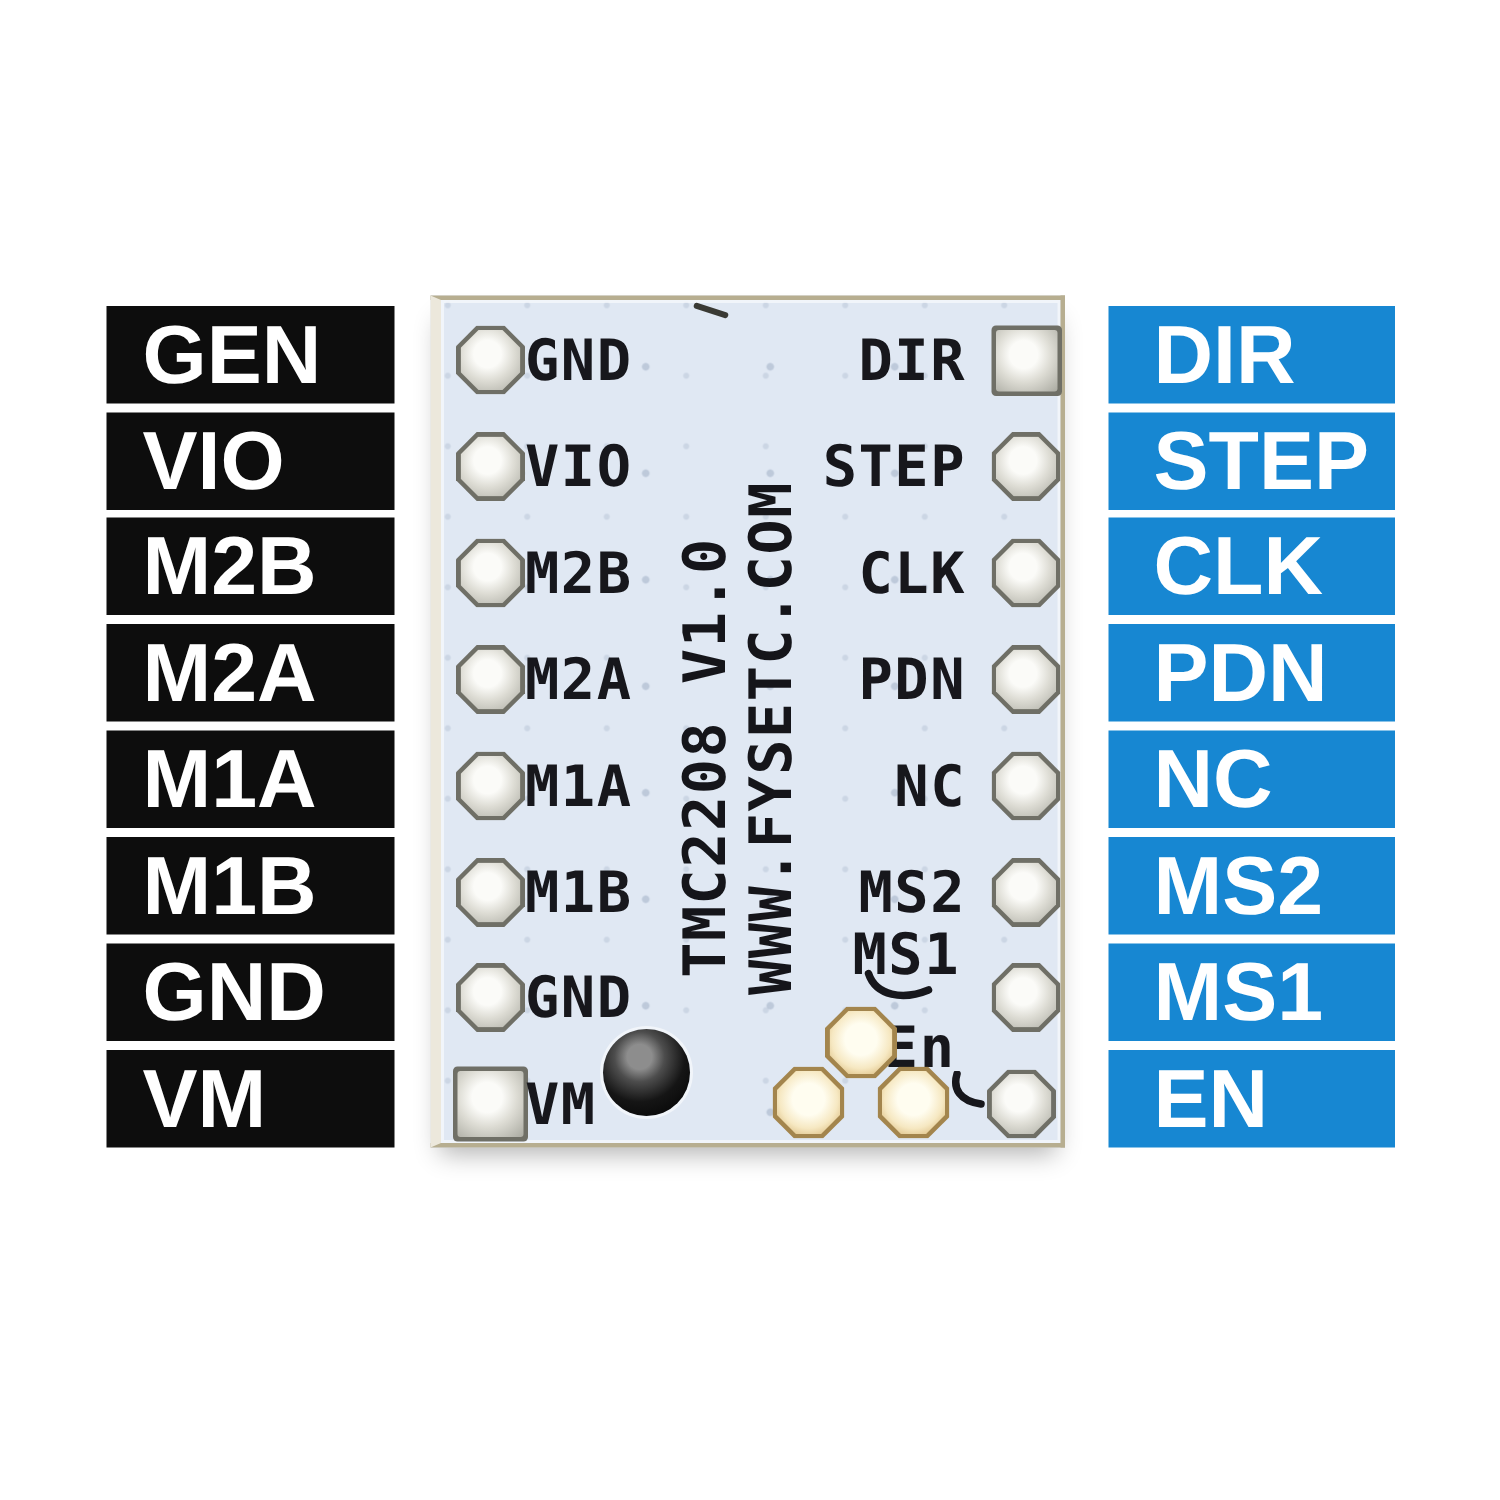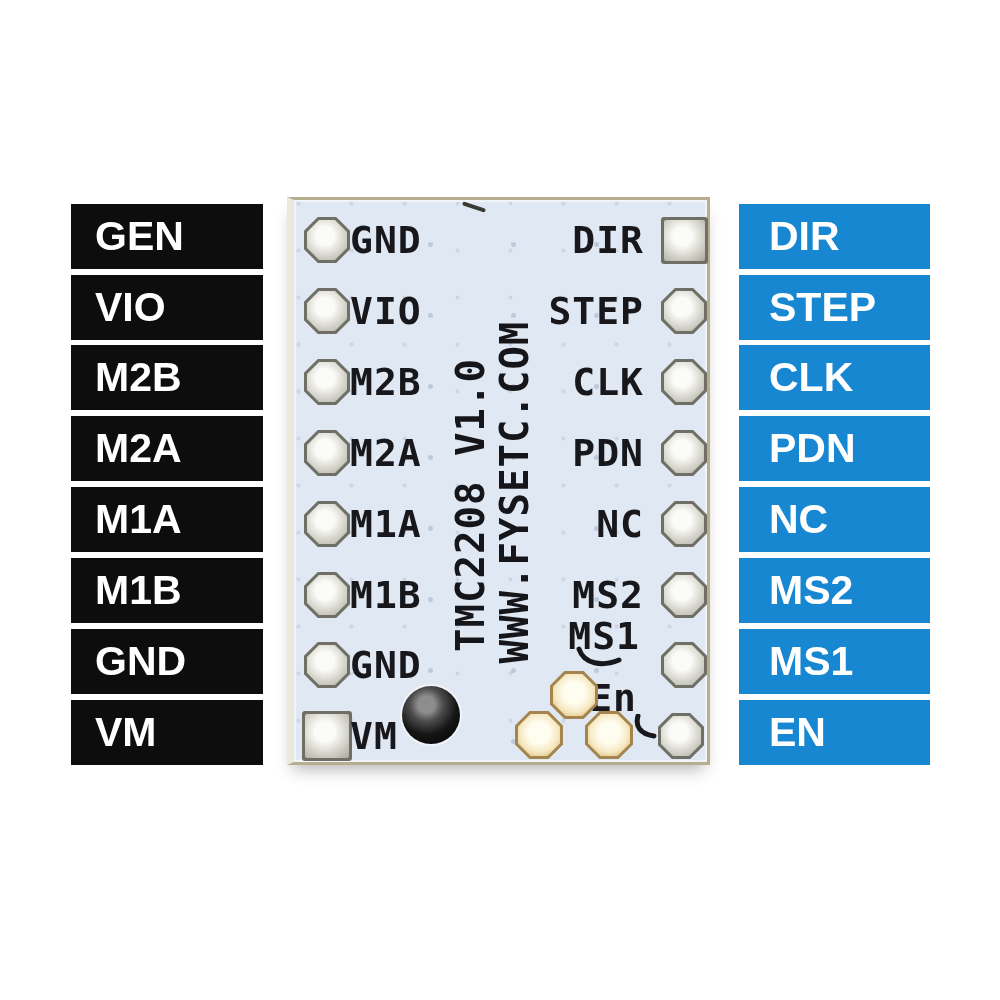--- a/index.html
+++ b/index.html
@@ -1,20 +1,20 @@
 <!DOCTYPE html>
 <html><head>
 <meta charset="utf-8">
 <style>
   html,body{margin:0;padding:0;background:#ffffff;}
   .stage{position:relative;width:1000px;height:1000px;background:#ffffff;overflow:hidden;
          font-family:"Liberation Sans",sans-serif;}
 
   
-  .lbl{position:absolute;height:65px;line-height:65px;font-weight:700;font-size:41px;
+  .lbl{position:absolute;height:65px;line-height:65px;font-weight:700;font-size:55px;
        color:#fff;white-space:nowrap;}
   .lbl-left{left:71px;width:192px;background:#0d0d0d;padding-left:24px;box-sizing:border-box;}
   .lbl-right{left:739px;width:191px;background:#1787d2;padding-left:30px;box-sizing:border-box;}
 
   
   .pcb{position:absolute;left:287px;top:197px;width:423px;height:568px;box-sizing:border-box;
        background-color:#e0e8f3;
        background-image:
          radial-gradient(circle, rgba(110,130,160,.30) 2px, transparent 3px),
          radial-gradient(circle, rgba(110,130,160,.18) 1.5px, transparent 2.5px);

